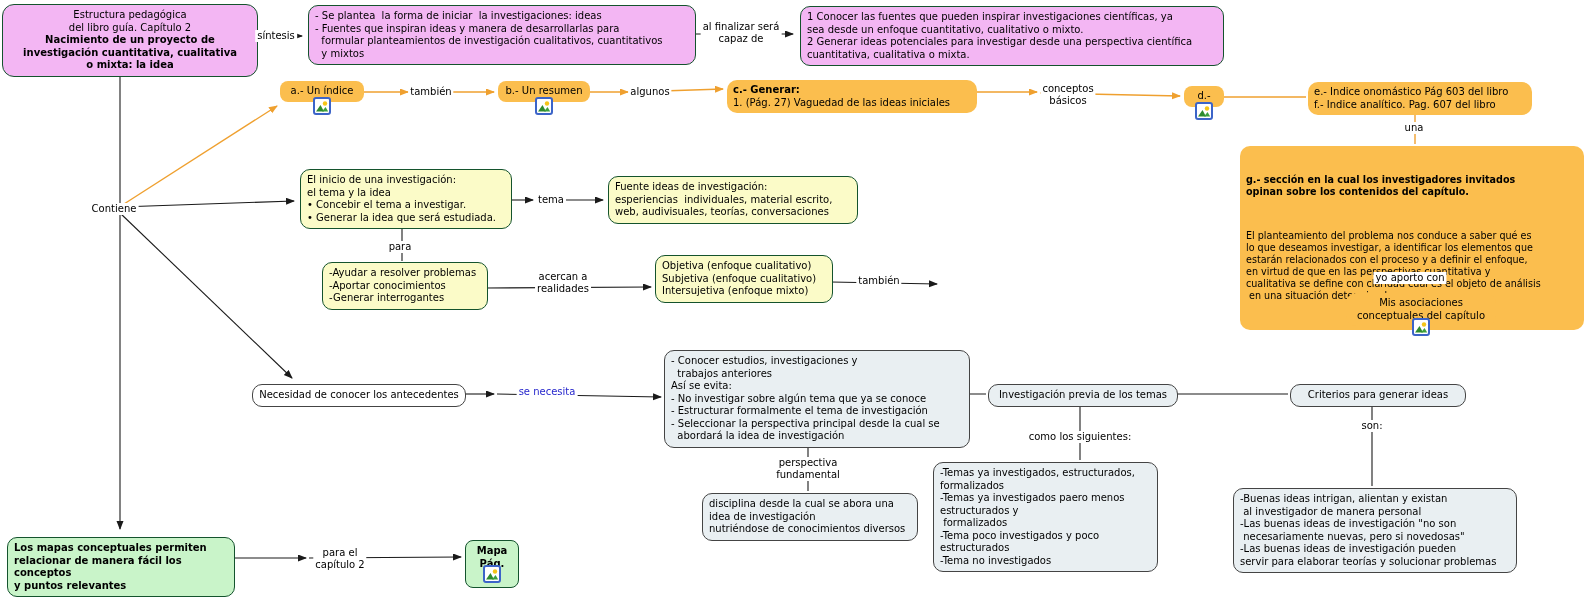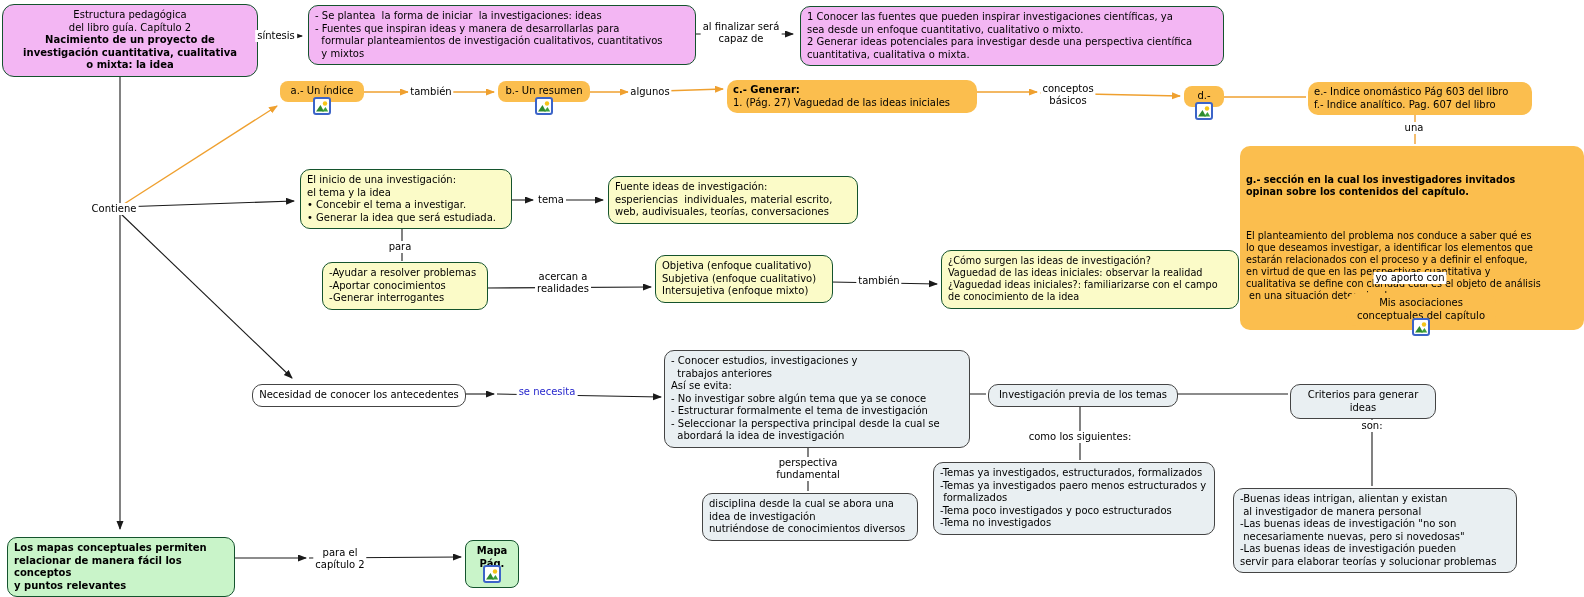--- a/index.html
+++ b/index.html
@@ -137,48 +137,44 @@
 web, audivisuales, teorías, conversaciones</span></div>
 
   <div class="node yellow" style="left:322px;top:262px;width:166px;"><span>-Ayudar a resolver problemas
 -Aportar conocimientos
 -Generar interrogantes</span></div>
 
   <div class="node yellow" style="left:655px;top:255px;width:178px;"><span>Objetiva (enfoque cualitativo)
 Subjetiva (enfoque cualitativo)
 Intersujetiva (enfoque mixto)</span></div>
 
-  <div class="node yellow fs97" style="left:941px;top:250px;width:298px;"><span>¿Cómo surgen las ideas de investigación?
-Vaguedad de las ideas iniciales: observar la realidad
-¿Vaguedad ideas iniciales?: familiarizarse con el campo
-de conocimiento de la idea</span></div>
 
   <div class="node whitebox center" style="left:252px;top:384px;width:214px;"><span>Necesidad de conocer los antecedentes</span></div>
 
   <div class="node grayblue" style="left:664px;top:350px;width:306px;"><span>- Conocer estudios, investigaciones y
   trabajos anteriores
 Así se evita:
 - No investigar sobre algún tema que ya se conoce
 - Estructurar formalmente el tema de investigación
 - Seleccionar la perspectiva principal desde la cual se
   abordará la idea de investigación</span></div>
 
   <div class="node grayblue" style="left:702px;top:493px;width:216px;"><span>disciplina desde la cual se abora una
 idea de investigación
 nutriéndose de conocimientos diversos</span></div>
 
   <div class="node grayblue center" style="left:988px;top:384px;width:190px;"><span>Investigación previa de los temas</span></div>
 
-  <div class="node grayblue" style="left:933px;top:462px;width:282px;"><span>-Temas ya investigados, estructurados, formalizados
+  <div class="node grayblue" style="left:933px;top:462px;width:225px;"><span>-Temas ya investigados, estructurados, formalizados
 -Temas ya investigados paero menos estructurados y
  formalizados
 -Tema poco investigados y poco estructurados
 -Tema no investigados</span></div>
 
-  <div class="node grayblue center" style="left:1290px;top:384px;width:146px;"><span>Criterios para generar ideas</span></div>
+  <div class="node grayblue center" style="left:1290px;top:384px;width:176px;"><span>Criterios para generar ideas</span></div>
 
   <div class="node grayblue" style="left:1233px;top:488px;width:284px;"><span>-Buenas ideas intrigan, alientan y existan
  al investigador de manera personal
 -Las buenas ideas de investigación "no son
  necesariamente nuevas, pero si novedosas"
 -Las buenas ideas de investigación pueden
 servir para elaborar teorías y solucionar problemas</span></div>
 
   <div class="node green" style="left:7px;top:537px;width:228px;"><span>Los mapas conceptuales permiten
 relacionar de manera fácil los conceptos

